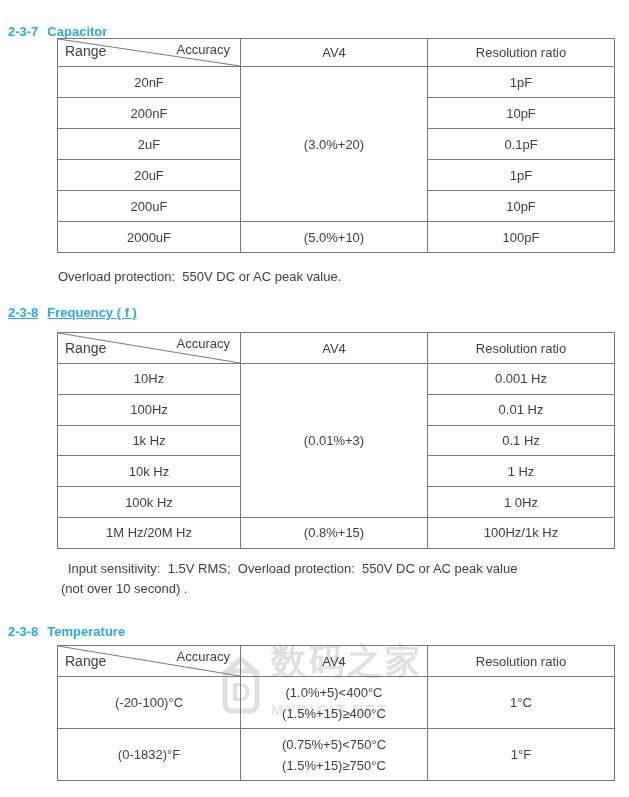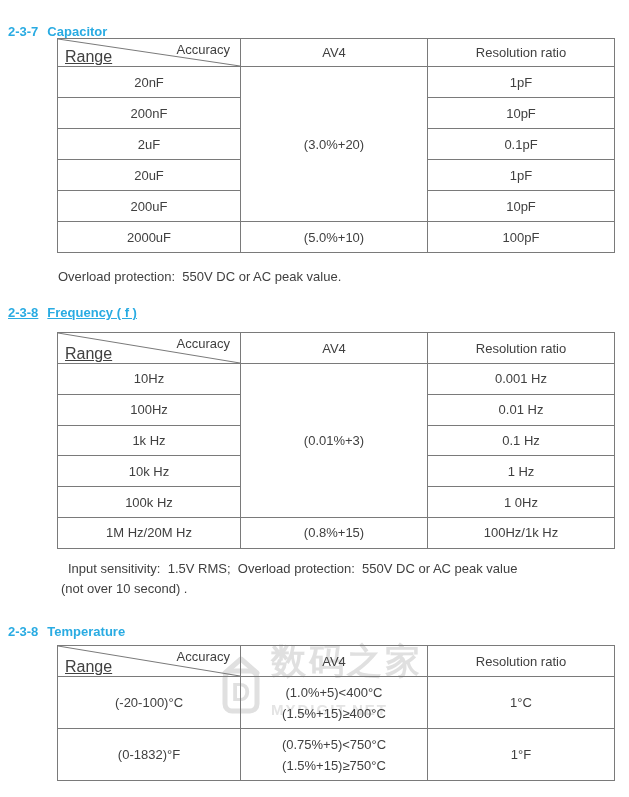--- a/index.html
+++ b/index.html
@@ -28,21 +28,21 @@
   #table-frequency thead tr{height:31px;}
   #table-frequency tbody tr{height:30.8px;}
   #table-temperature{top:645px;}
   #table-temperature thead tr{height:31px;}
   #table-temperature tbody tr{height:52px;}
   #table-temperature td div{line-height:21px;}
 
   th.corner{position:relative;padding:0;}
   .corner svg.diag{position:absolute;left:0;top:0;width:100%;height:100%;display:block;}
   .corner .top-label{position:absolute;top:3px;right:10px;font-size:13px;}
-  .corner .bottom-label{position:absolute;bottom:0;left:7px;font-size:16px;text-decoration:underline;}
+  .corner .bottom-label{position:absolute;bottom:7px;left:7px;font-size:14px;}
 
   .note{position:absolute;font-size:13px;color:#404040;white-space:pre-wrap;}
   #note-capacitor{left:58px;top:269px;}
   #note-frequency-1{left:68px;top:561px;}
   #note-frequency-2{left:61px;top:581px;}
 
   .watermark{
     position:absolute;left:220px;top:642px;display:flex;align-items:flex-start;gap:9px;
     z-index:0;pointer-events:none;
   }

